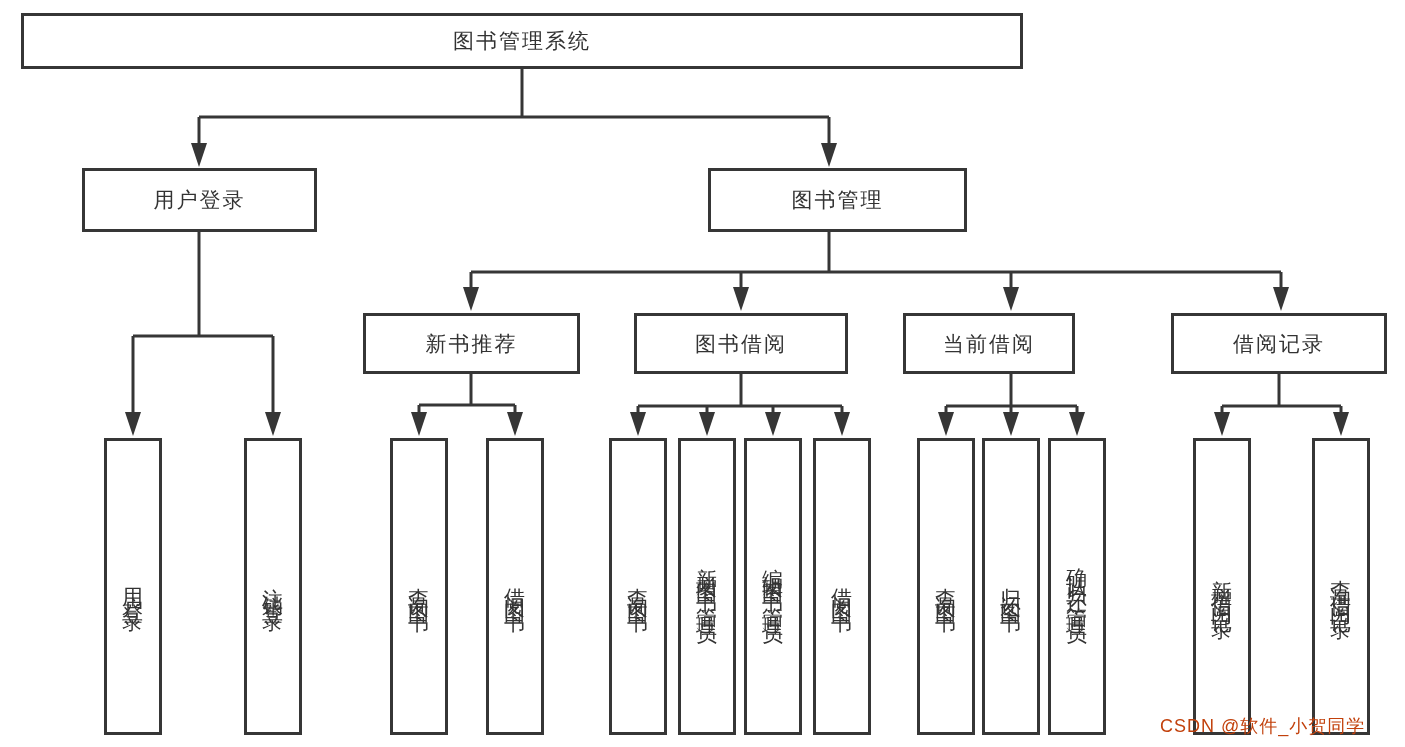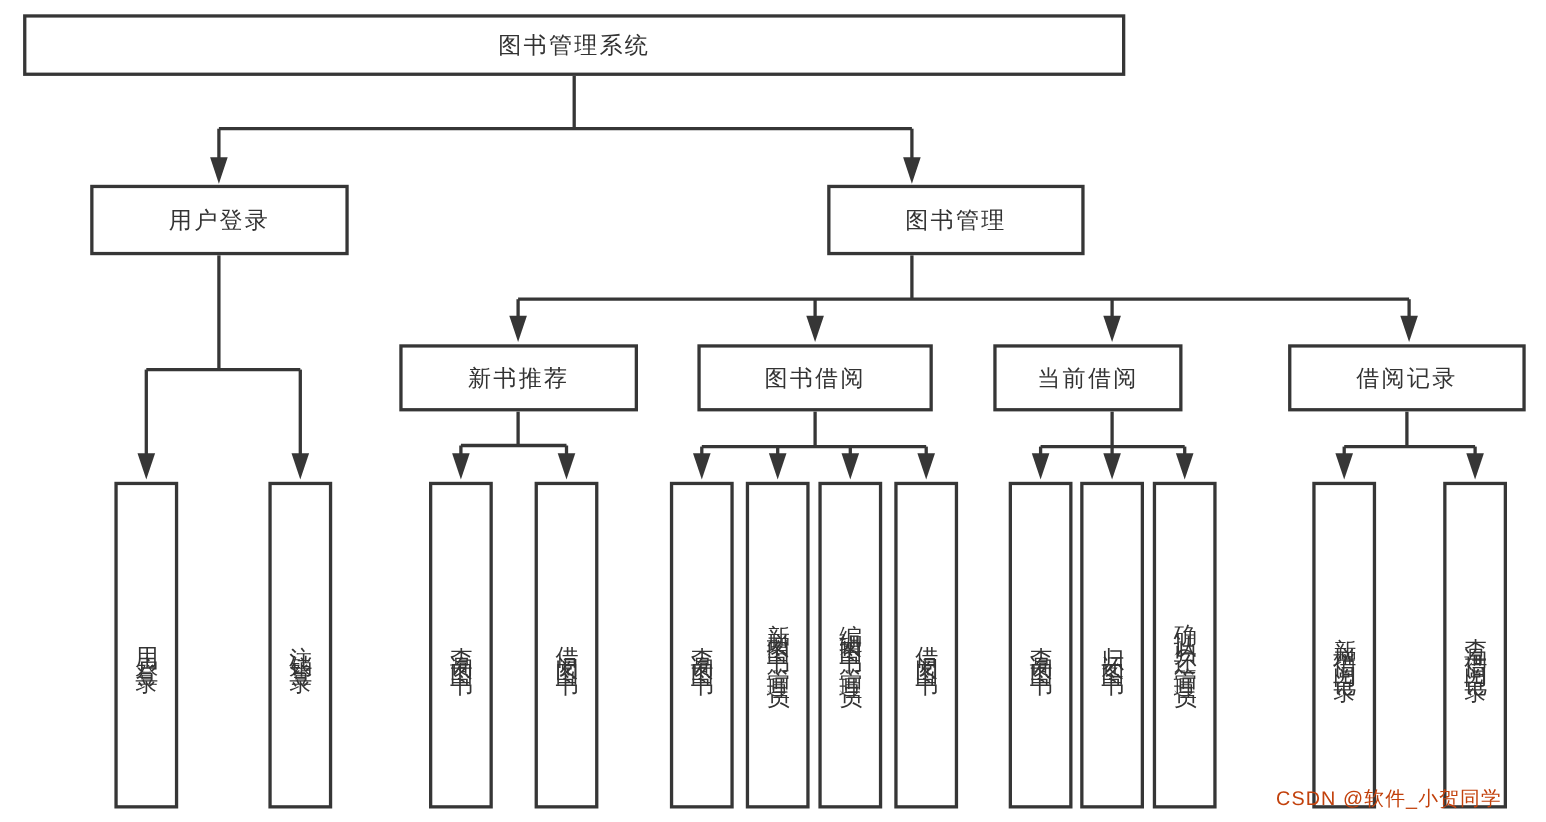--- a/index.html
+++ b/index.html
@@ -96,21 +96,21 @@
     </g>
   </svg>
 
   <div class="node" style="left:21px;top:13px;width:1002px;height:56px">
     <span>图书管理系统</span>
   </div>
 
   <div class="node" style="left:82px;top:168px;width:235px;height:64px">
     <span>用户登录</span>
   </div>
-  <div class="node" style="left:752px;top:168px;width:234px;height:64px">
+  <div class="node" style="left:708px;top:168px;width:259px;height:64px">
     <span>图书管理</span>
   </div>
 
   <div class="node" style="left:634px;top:313px;width:214px;height:61px">
     <span>图书借阅</span>
   </div>
   <div class="node" style="left:363px;top:313px;width:217px;height:61px">
     <span>新书推荐</span>
   </div>
   <div class="node" style="left:903px;top:313px;width:172px;height:61px">

